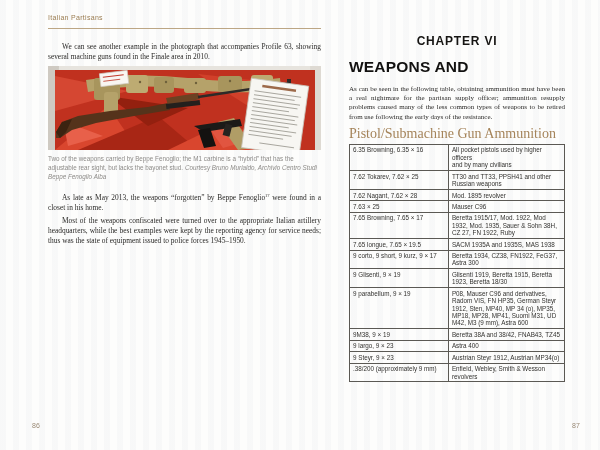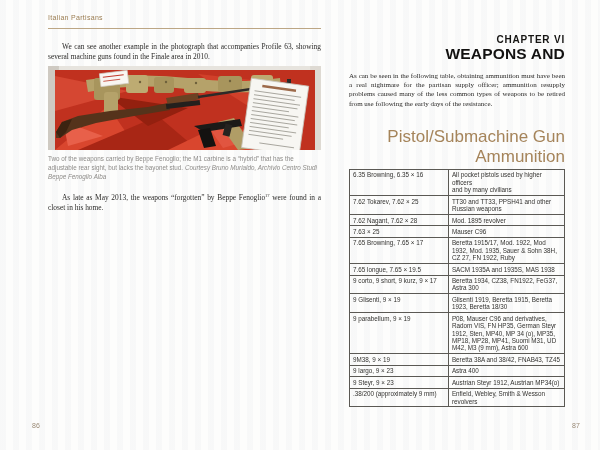--- a/index.html
+++ b/index.html
@@ -39,35 +39,35 @@
     position:absolute; font-family:"Liberation Sans", sans-serif;
     font-size:7px; color:#9a8a76;
   }
   .page-num.left { left:32px; top:422px; }
   .page-num.right { left:572px; top:422px; }
 
   
   .right-page { position:absolute; left:349px; top:34px; width:216px; }
   .chapter-label {
     font-family:"Liberation Sans", sans-serif; font-weight:bold;
-    font-size:10px; letter-spacing:.8px; text-align:right; color:#161513;
-    margin-bottom:1px;
+    font-size:12px; letter-spacing:.8px; text-align:center; color:#161513;
+    margin-bottom:11px;
   }
   .chapter-title {
     font-family:"Liberation Sans", sans-serif; font-weight:bold;
     font-size:15.5px; line-height:1.08; letter-spacing:.2px;
-    text-align:right; color:#121110; margin-bottom:9px;
+    text-align:left; color:#121110; margin-bottom:9px;
   }
   .intro-para {
     font-size:7px; line-height:1.33; text-align:justify; color:#2b2a28;
-    margin-bottom:18px;
+    margin-bottom:4px;
   }
   .table-title {
-    font-family:Liberation Sans, sans-serif;
-    font-size:17px; color:#a5845a; text-align:right; margin-bottom:2px;
+    font-family:Liberation Serif, serif;
+    font-size:14px; color:#a5845a; text-align:left; margin-bottom:2px;
   }
   table.ammo {
     width:100%; border-collapse:collapse;
     font-family:"Liberation Sans", sans-serif;
     font-size:6.3px; line-height:1.18; color:#33322f;
   }
   table.ammo td {
     border:1px solid #5b5954; padding:1.5px 3px;
     vertical-align:top; white-space:pre-line;
   }
@@ -151,20 +151,21 @@
         <line x1="55" y1="10" x2="76" y2="10" stroke="#c0392b" stroke-width="1"></line>
         <line x1="55" y1="14" x2="72" y2="14" stroke="#c0392b" stroke-width="0.8"></line>
       </g>
     </svg>
   </div>
 
   <p class="caption"><span>Two of the weapons carried by Beppe Fenoglio; the M1 carbine is a “hybrid” that has the adjustable rear sight, but lacks the bayonet stud. </span><span class="credit">Courtesy Bruno Murialdo, Archivio Centro Studi Beppe Fenoglio Alba</span></p>
 
   <p class="body-para"><span>As late as May 2013, the weapons “forgotten” by Beppe Fenoglio</span><sup>17</sup><span> were found in a closet in his home.</span></p>
 
+  <p class="body-para">Most of the weapons confiscated were turned over to the appropriate Italian artillery headquarters, while the best examples were kept by the reporting agency for service needs; thus was the state of equipment issued to police forces 1945–1950.</p>
 </div>
 
 <div class="page-num left">86</div>
 
 <div class="right-page">
   <div class="chapter-label">CHAPTER VI</div>
   <div class="chapter-title">
     <div>WEAPONS AND</div>
   </div>
 

